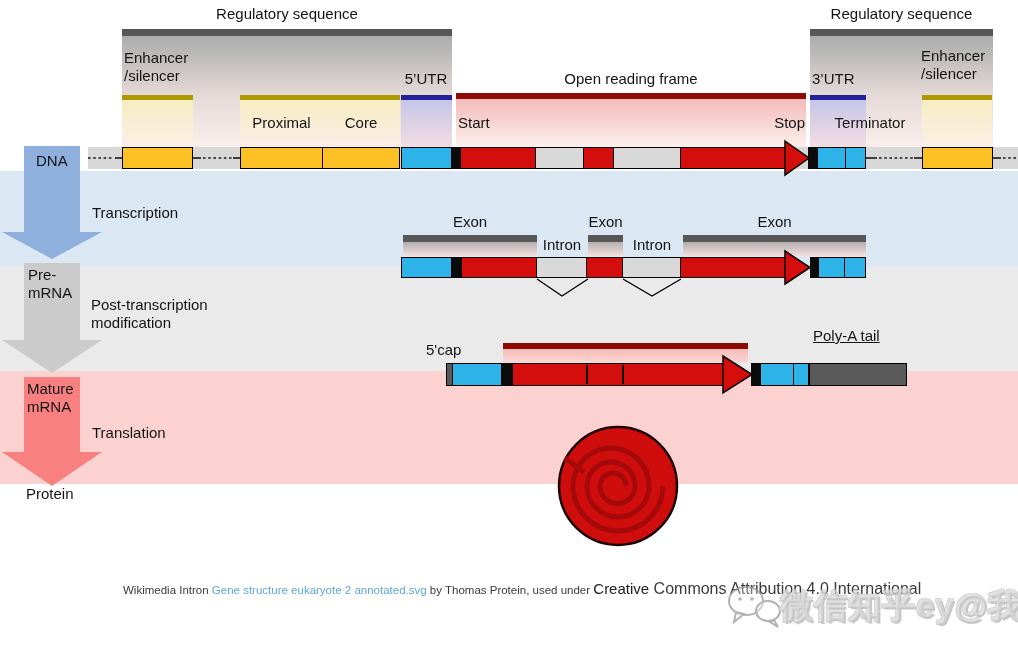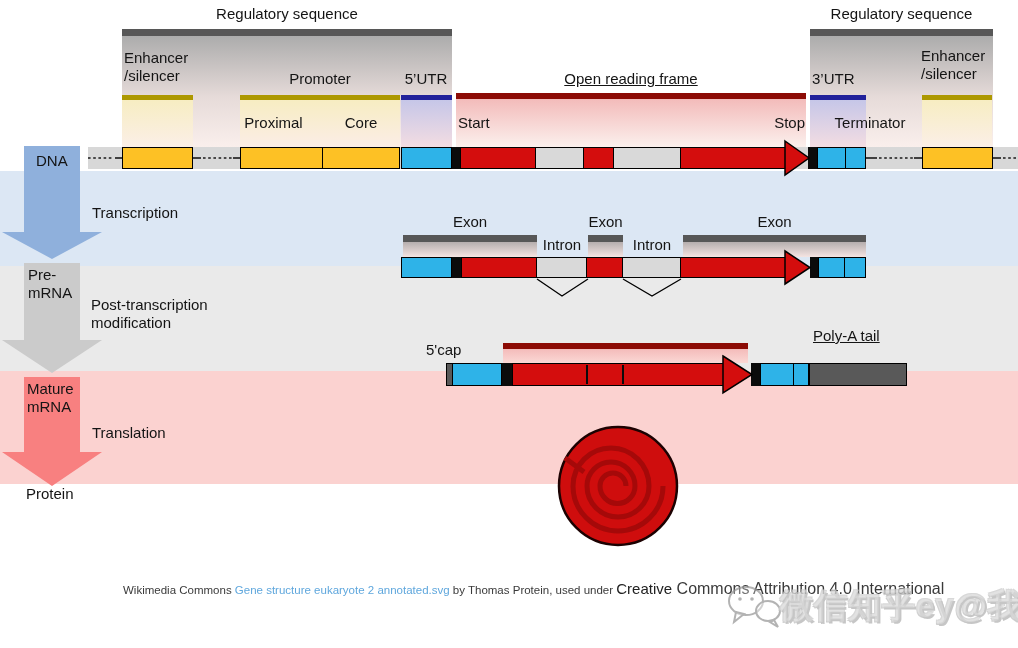--- a/index.html
+++ b/index.html
@@ -58,25 +58,24 @@
   <div class="grad" style="left:810px;top:100px;width:56px;height:47px;background:linear-gradient(180deg,#C6C6E8,#F3DDE2);"></div>
   <div class="bar" style="left:810px;top:95px;width:56px;height:5px;background:#22229B;"></div>
 
   <div class="grad" style="left:922px;top:100px;width:70px;height:47px;background:linear-gradient(180deg,#F7EDC2,#FBEFE7);"></div>
   <div class="bar" style="left:922px;top:95px;width:70px;height:5px;background:#AD9800;"></div>
 
   <div class="lbl ctr" style="left:122px;top:5px;width:330px;">Regulatory sequence</div>
   <div class="lbl ctr" style="left:810px;top:5px;width:183px;">Regulatory sequence</div>
   <div class="lbl" style="left:124px;top:49px;">Enhancer</div>
   <div class="lbl" style="left:124px;top:67px;">/silencer</div>
-  <div class="lbl ctr" style="left:240px;top:70px;width:160px;">Promoter</div>
-  <div class="lbl ctr" style="left:232px;top:114px;width:83px;">Proximal</div>
+  <div class="lbl ctr" style="left:240px;top:114px;width:83px;">Proximal</div>
   <div class="lbl ctr" style="left:322px;top:114px;width:78px;">Core</div>
   <div class="lbl ctr" style="left:398px;top:70px;width:56px;">5’UTR</div>
-  <div class="lbl ctr" style="left:456px;top:70px;width:350px;text-decoration:underline;">Open reading frame</div>
+  <div class="lbl ctr" style="left:456px;top:70px;width:350px;">Open reading frame</div>
   <div class="lbl" style="left:458px;top:114px;">Start</div>
   <div class="lbl" style="left:745px;top:114px;width:60px;text-align:right;">Stop</div>
   <div class="lbl" style="left:812px;top:70px;">3’UTR</div>
   <div class="lbl ctr" style="left:815px;top:114px;width:110px;">Terminator</div>
   <div class="lbl" style="left:921px;top:47px;">Enhancer</div>
   <div class="lbl" style="left:921px;top:65px;">/silencer</div>
 
   <div class="abs" style="left:88px;top:147px;width:930px;height:22px;background:#D8D8D8;z-index:2;"></div>
 
   <svg class="abs" width="1018" height="648" style="left:0;top:0;z-index:4;pointer-events:none;">
@@ -169,21 +168,21 @@
   <div class="lbl" style="left:28px;top:266px;">Pre-</div>
   <div class="lbl" style="left:28px;top:284px;">mRNA</div>
   <div class="lbl" style="left:91px;top:296px;">Post-transcription</div>
   <div class="lbl" style="left:91px;top:314px;">modification</div>
   <div class="lbl" style="left:27px;top:380px;">Mature</div>
   <div class="lbl" style="left:27px;top:398px;">mRNA</div>
   <div class="lbl" style="left:92px;top:424px;">Translation</div>
   <div class="lbl" style="left:26px;top:485px;">Protein</div>
 
   <div id="footer">
-    <span>Wikimedia Commons </span><span class="lnk">Gene structure eukaryote 2 annotated.svg</span><span> by Thomas Protein, used under </span><span class="big">Creative</span><span class="med"> Commons Attribution 4.0 International</span>
+    <span>Wikimedia Intron </span><span class="lnk">Gene structure eukaryote 2 annotated.svg</span><span> by Thomas Protein, used under </span><span class="big">Creative</span><span class="med"> Commons Attribution 4.0 International</span>
   </div>
 
   <svg class="abs" width="56" height="44" viewBox="0 0 56 44" style="left:726px;top:584px;z-index:21;opacity:.75;">
     <ellipse cx="20" cy="17" rx="17" ry="14" fill="#ffffff" fill-opacity="0.4" stroke="#9a9a9a" stroke-width="2"></ellipse>
     <polygon points="10,28 8,38 18,30" fill="#ffffff" fill-opacity="0.4" stroke="#9a9a9a" stroke-width="2"></polygon>
     <circle cx="14" cy="15" r="1.8" fill="#9a9a9a"></circle>
     <circle cx="26" cy="15" r="1.8" fill="#9a9a9a"></circle>
     <ellipse cx="42" cy="27" rx="12" ry="10" fill="#ffffff" fill-opacity="0.4" stroke="#9a9a9a" stroke-width="2"></ellipse>
     <polygon points="48,36 52,43 44,38" fill="#ffffff" fill-opacity="0.4" stroke="#9a9a9a" stroke-width="2"></polygon>
   </svg>

